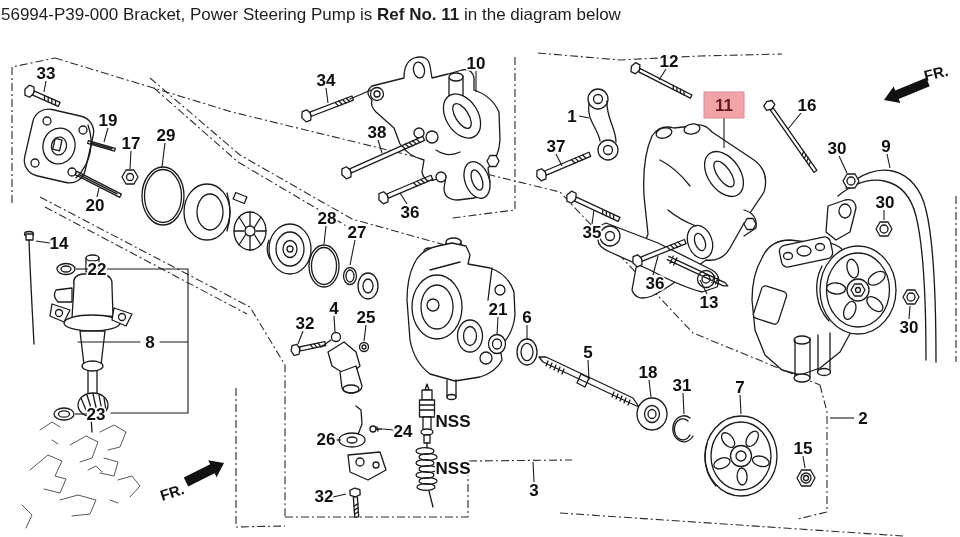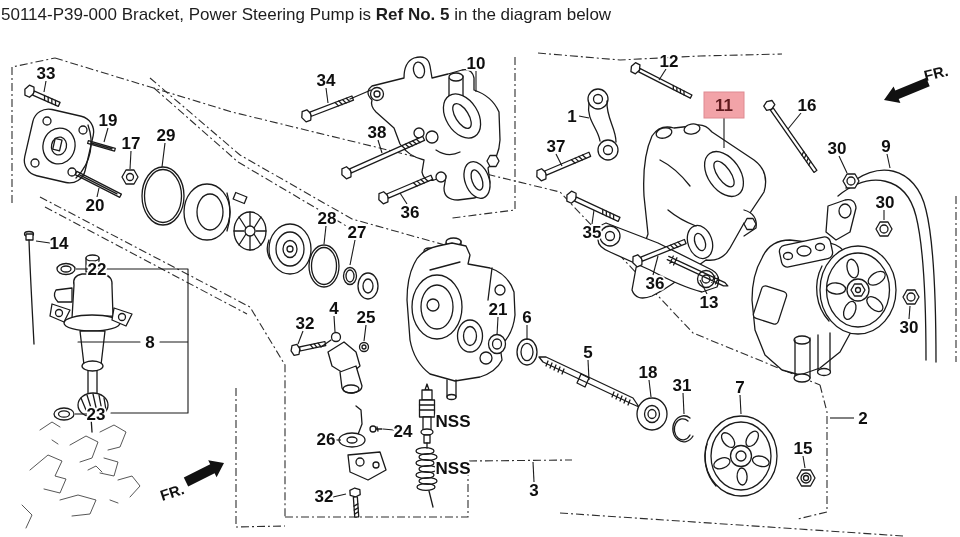--- a/index.html
+++ b/index.html
@@ -12,21 +12,21 @@
   .tn{fill:none;stroke:#444;stroke-width:0.9;stroke-linecap:round;stroke-linejoin:round}
   .ldr{stroke:#1a1a1a;stroke-width:1.1}
   .lbl{font:bold 17px "Liberation Sans",sans-serif;fill:#0f0f0f;text-anchor:middle;dominant-baseline:central;
        paint-order:stroke;stroke:#fff;stroke-width:3.5px;stroke-linejoin:round}
   .lbl-hl{font:bold 17px "Liberation Sans",sans-serif;text-anchor:middle;dominant-baseline:central}
   .fr{font:bold 15px "Liberation Sans",sans-serif;fill:#111}
 </style>
 </head>
 <body>
 
-<div class="hdr"><span>50114-P39-000 Bracket, Power Steering Pump is </span><b>Ref No. 5</b><span> in the diagram below</span></div>
+<div class="hdr"><span>56994-P39-000 Bracket, Power Steering Pump is </span><b>Ref No. 11</b><span> in the diagram below</span></div>
 
 <svg width="960" height="537" viewBox="0 0 960 537">
 
   <g>
     <path class="frame" d="M12,203 L12,67 L55,58"></path>
     <path class="frame" d="M55,58 L232,112 L560,192 L693,333 L820,385"></path>
     <path class="frame" d="M150,78 L240,155 L352,219 L452,247"></path>
     <path class="frame" d="M154,88 L238,162 L348,227"></path>
     <path class="frame" d="M40,197 L250,307 L285,365 L285,517"></path>
     <path class="frame" d="M45,207 L247,314"></path>

